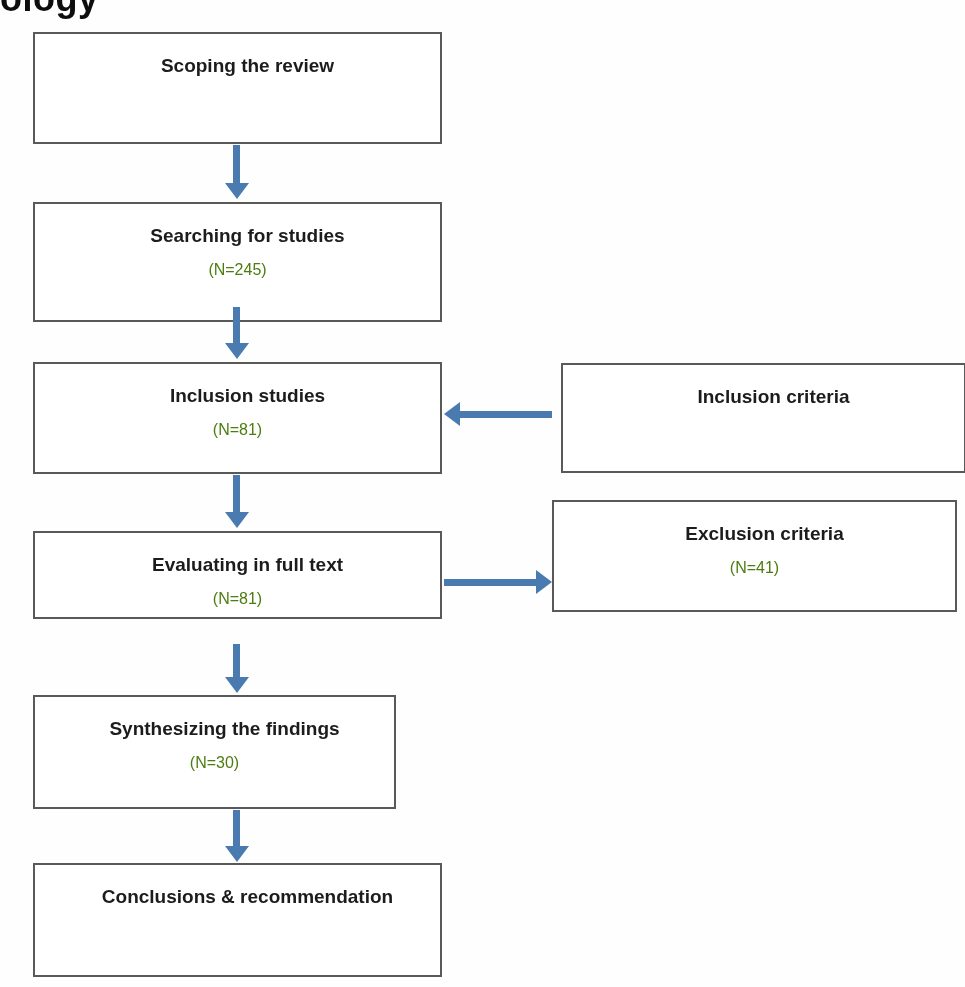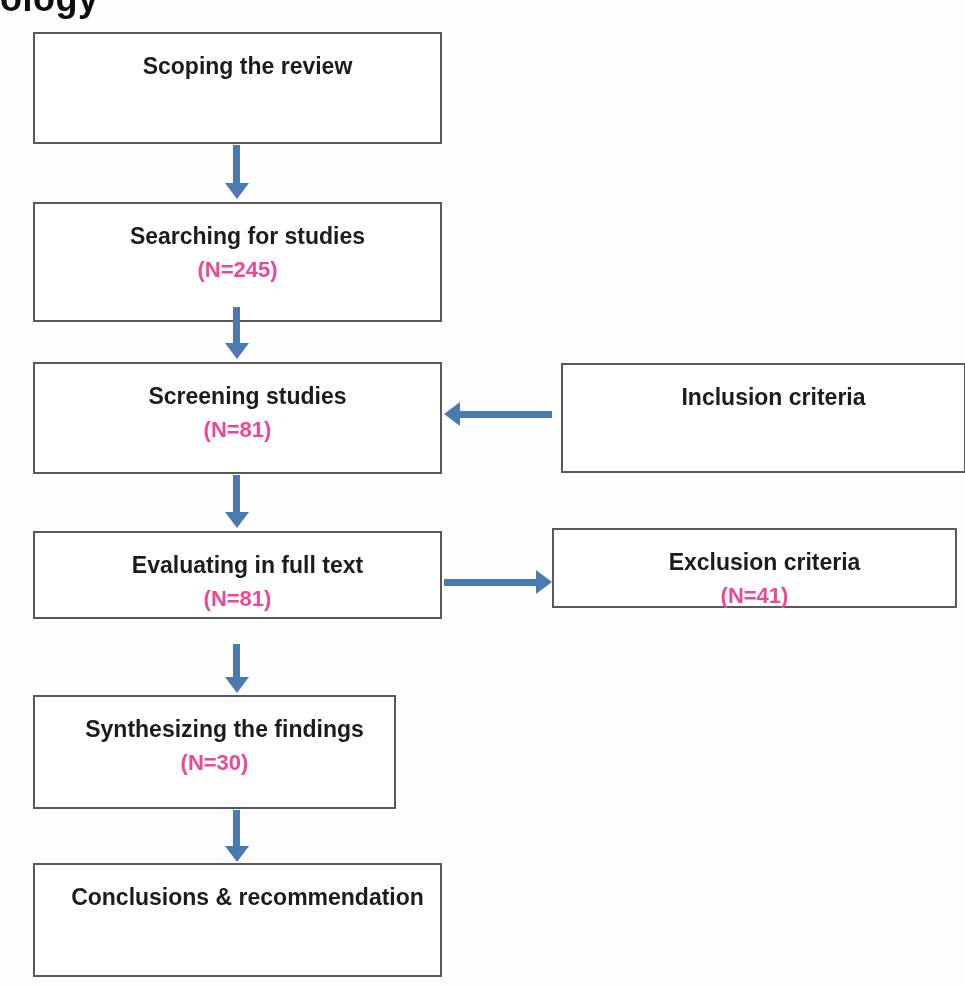--- a/index.html
+++ b/index.html
@@ -27,43 +27,43 @@
     position:absolute;
     box-sizing:border-box;
     border:2px solid var(--border-color);
     background:#ffffff;
     text-align:center;
     padding-top:18px;
   }
   .box .label{
     display:block;
     font-weight:bold;
-    font-size:23px;
+    font-size:19px;
     line-height:28px;
     color:var(--text-color);
     padding-left:20px;
   }
   .box .count{
     display:block;
-    font-weight:bold;
-    font-size:22px;
+    font-weight:normal;
+    font-size:16px;
     line-height:28px;
     margin-top:6px;
-    color:#ec4899;
+    color:#4d7c0f;
   }
   
   #box-scoping      {left:33px; top:32px;  width:409px; height:112px;}
   #box-searching    {left:33px; top:202px; width:409px; height:120px;}
   #box-screening    {left:33px; top:362px; width:409px; height:112px;}
   #box-evaluating   {left:33px; top:531px; width:409px; height:88px;}
   #box-synthesizing {left:33px; top:695px; width:363px; height:114px;}
   #box-conclusions  {left:33px; top:863px; width:409px; height:114px;}
   
   #box-inclusion    {left:552px; top:363px; width:405px; height:110px;margin-left:9px;}
-  #box-exclusion    {left:552px; top:528px; width:405px; height:80px;}
+  #box-exclusion    {left:552px; top:500px; width:405px; height:112px;}
   
   .vshaft{position:absolute;width:7px;background:var(--arrow-color);}
   .head-down{
     position:absolute;width:0;height:0;
     border-left:12px solid transparent;
     border-right:12px solid transparent;
     border-top:16px solid var(--arrow-color);
   }
   .hshaft{position:absolute;height:7px;background:var(--arrow-color);}
   .head-left{
@@ -96,21 +96,21 @@
   <div class="box" id="box-scoping">
     <span class="label">Scoping the review</span>
   </div>
 
   <div class="box" id="box-searching">
     <span class="label">Searching for studies</span>
     <span class="count">(N=245)</span>
   </div>
 
   <div class="box" id="box-screening">
-    <span class="label">Screening studies</span>
+    <span class="label">Inclusion studies</span>
     <span class="count">(N=81)</span>
   </div>
 
   <div class="box" id="box-evaluating">
     <span class="label">Evaluating in full text</span>
     <span class="count">(N=81)</span>
   </div>
 
   <div class="box" id="box-synthesizing">
     <span class="label">Synthesizing the findings</span>

